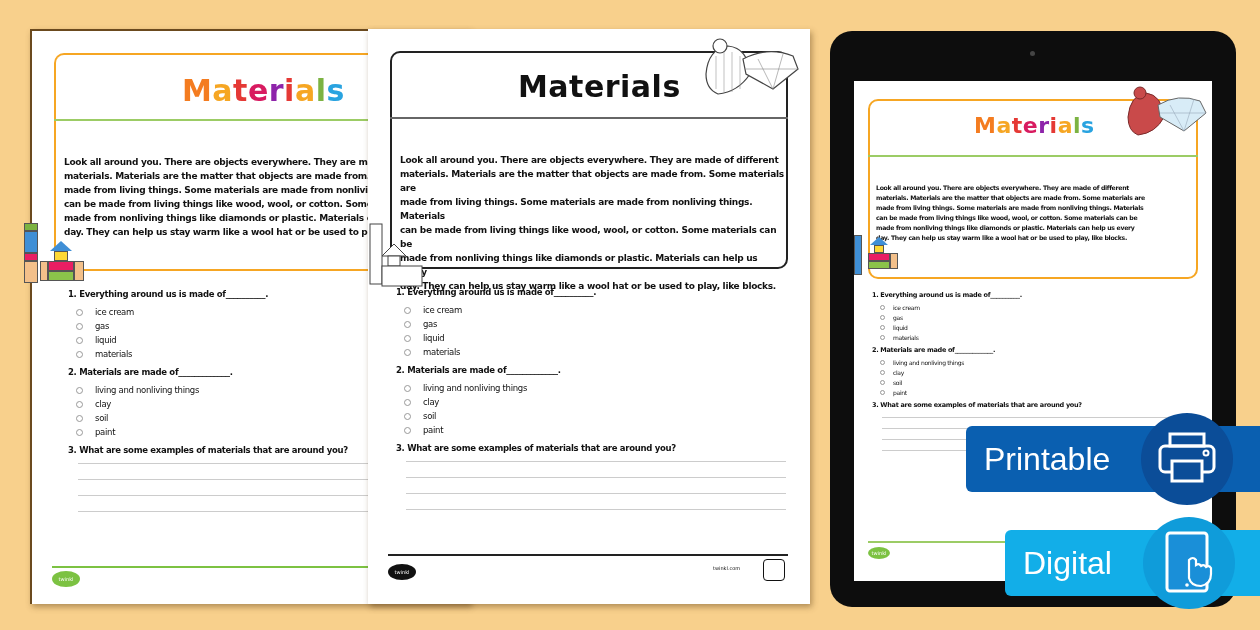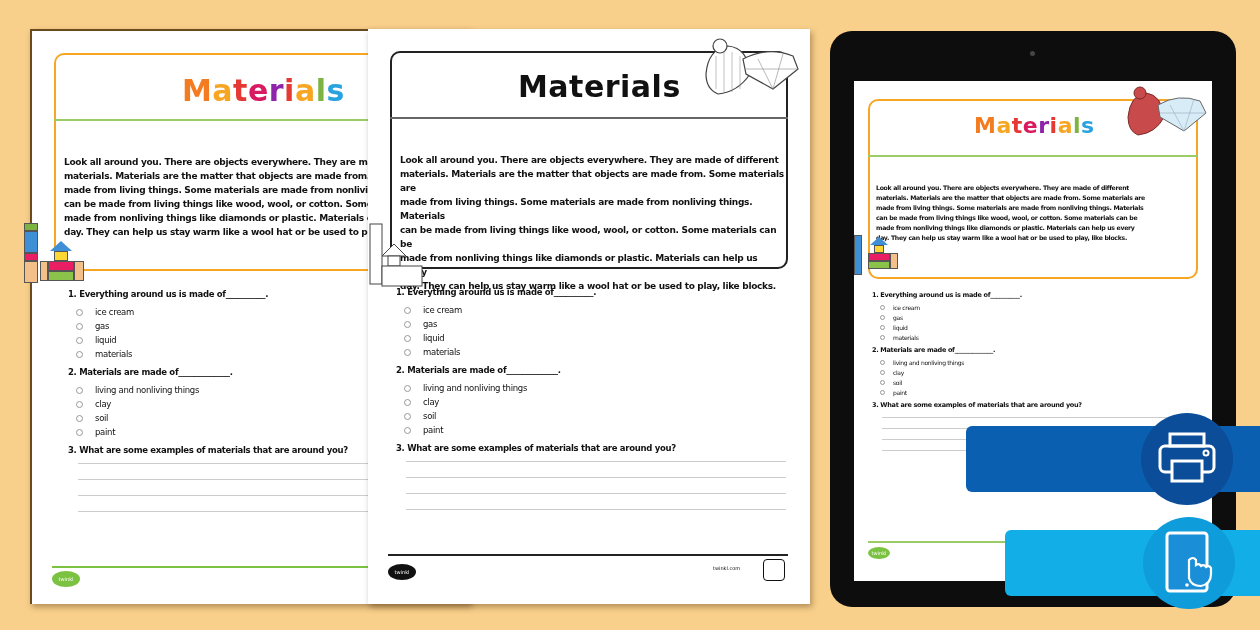--- a/index.html
+++ b/index.html
@@ -332,30 +332,32 @@
             <div class="line"></div>
           </div>
       </div>
     </div>
     <div class="footer-line"></div>
     <div class="logo">twinkl</div>
   </div>
 </div>
 
 <div class="badge badge-print">
+  <span class="badge-label">Printable</span>
   <div class="badge-circle">
     <svg width="62" height="56" viewBox="0 0 62 56">
       <rect x="14" y="3" width="34" height="12" fill="none" stroke="#fff" stroke-width="3"></rect>
       <rect x="4" y="15" width="54" height="26" rx="5" fill="none" stroke="#fff" stroke-width="3"></rect>
       <rect x="16" y="30" width="30" height="20" fill="#0b4d98" stroke="#fff" stroke-width="3"></rect>
       <circle cx="50" cy="22" r="2.5" fill="none" stroke="#fff" stroke-width="2"></circle>
     </svg>
   </div>
 </div>
 <div class="badge badge-digital">
+  <span class="badge-label">Digital</span>
   <div class="badge-circle">
     <svg width="56" height="66" viewBox="0 0 56 66">
       <rect x="6" y="3" width="40" height="58" rx="3" fill="#1a8fd8" stroke="#fff" stroke-width="3"></rect>
       <circle cx="26" cy="55" r="1.8" fill="#fff"></circle>
       <path d="M28 30 L28 48 Q30 56 40 56 Q50 54 50 44 L50 38 Q48 35 45 37 Q43 34 40 36 Q38 33 35 35 L35 30 Q32 26 28 30Z" fill="#1a8fd8" stroke="#fff" stroke-width="2.2"></path>
     </svg>
   </div>
 </div>
 
 </body></html>

